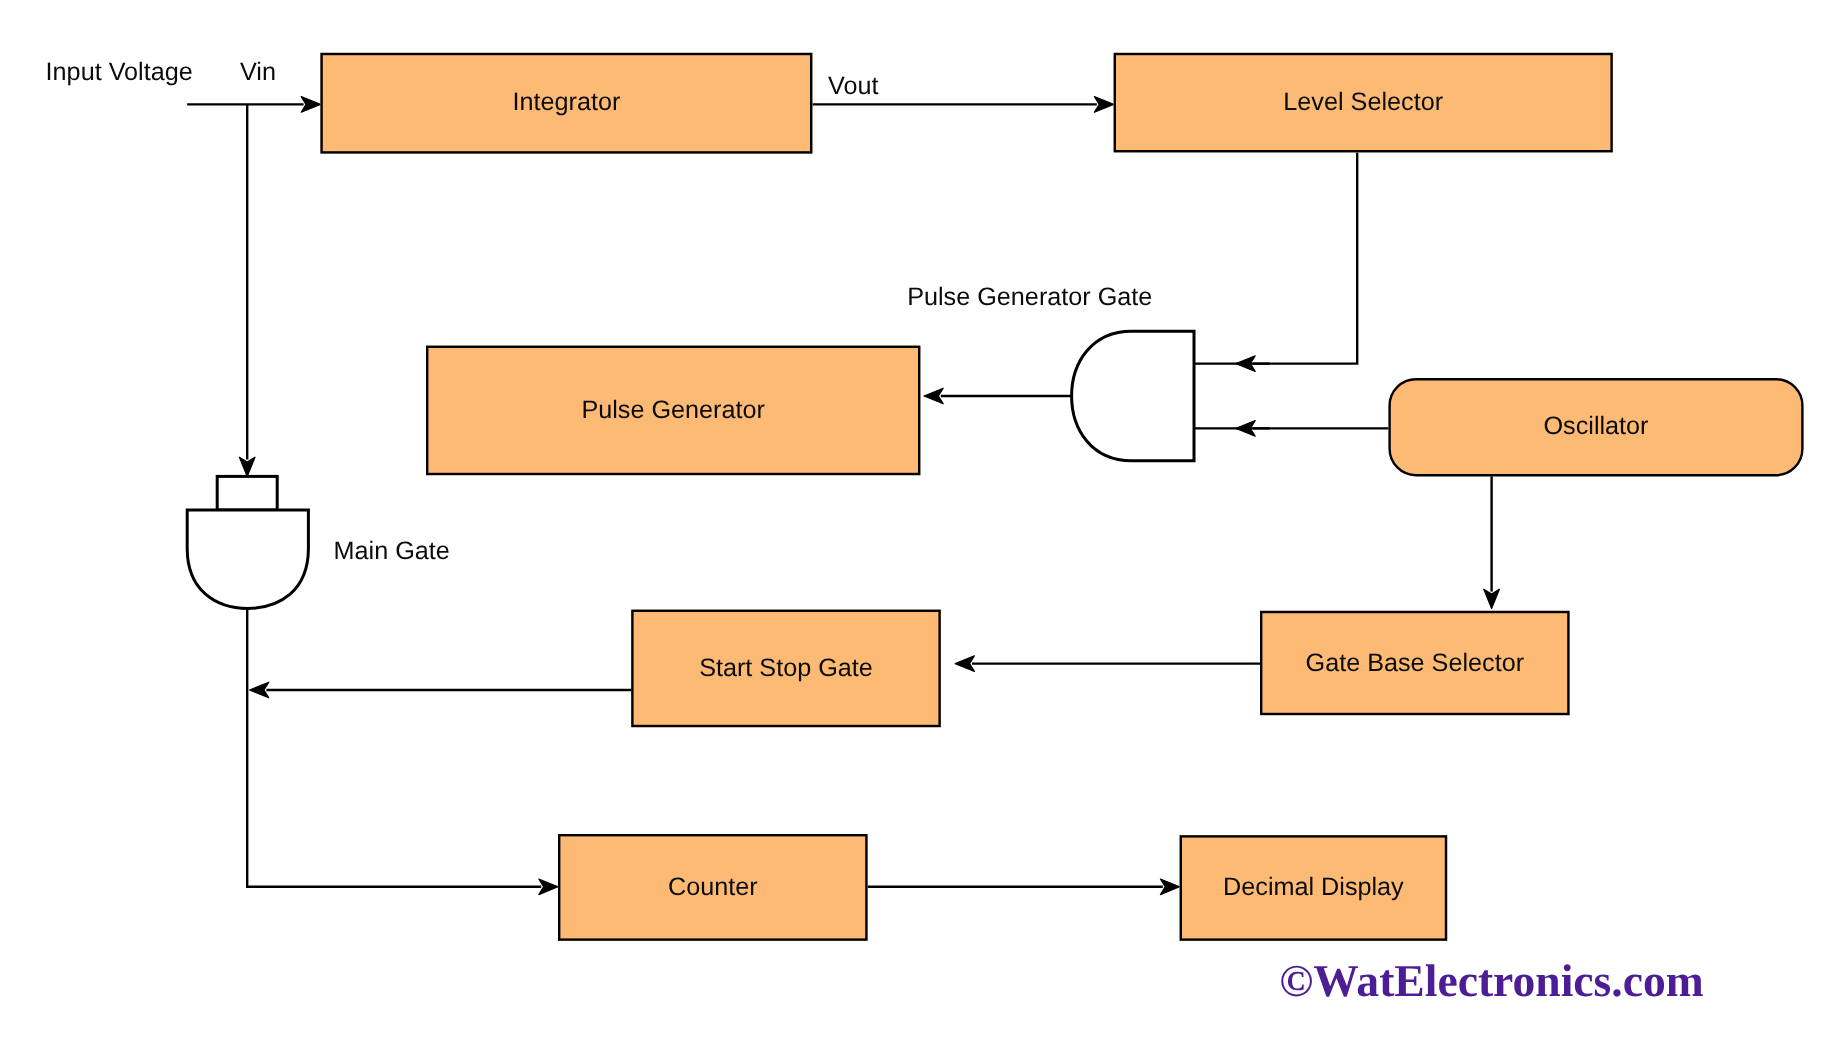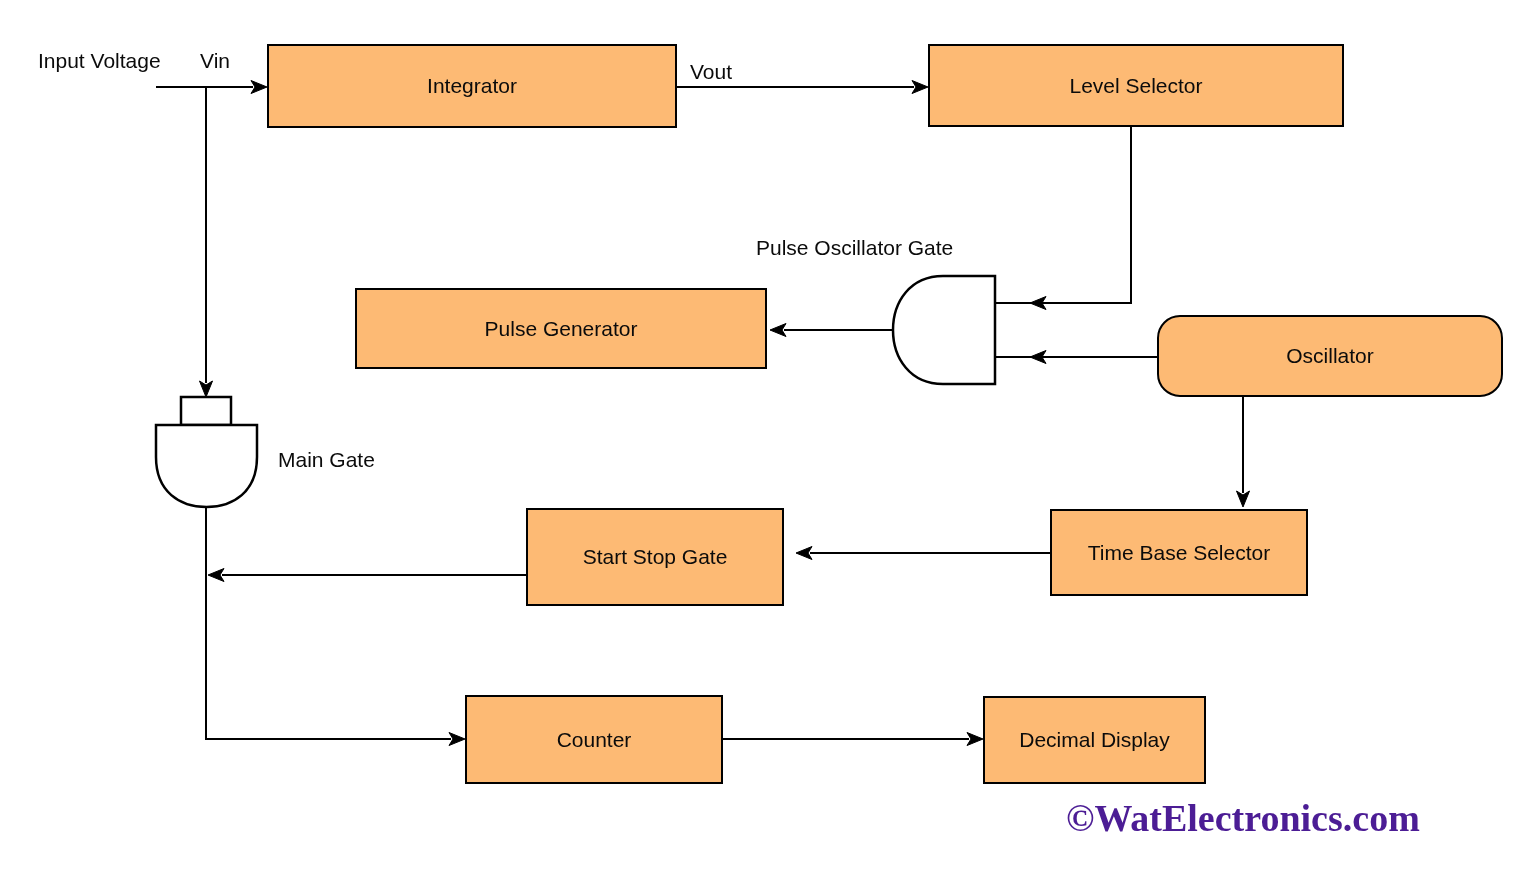--- a/index.html
+++ b/index.html
@@ -12,21 +12,21 @@
   .arrowhead{fill:#000;stroke:#000;stroke-width:1;stroke-linejoin:round;}
   .gate{fill:#fff;stroke:#000;stroke-width:2.5;}
   .box{
     position:absolute;background:#fdba74;border:2px solid #000;box-sizing:border-box;
     display:flex;align-items:center;justify-content:center;
     font-size:21px;line-height:1.2;text-align:center;white-space:nowrap;
   }
   .flabel{position:absolute;font-size:21px;white-space:nowrap;}
   #box-integrator{left:267px;top:44px;width:410px;height:84px;}
   #box-level-detector{left:928px;top:44px;width:416px;height:83px;}
-  #box-pulse-generator{left:355px;top:288px;width:412px;height:81px;}
+  #box-pulse-generator{left:355px;top:288px;width:412px;height:108px;}
   #box-oscillator{left:1157px;top:315px;width:346px;height:82px;border-radius:23px;}
   #box-start-stop-gate{left:526px;top:508px;width:258px;height:98px;}
   #box-time-base-selector{left:1050px;top:509px;width:258px;height:87px;}
   #box-counter{left:465px;top:695px;width:258px;height:89px;}
   #box-decimal-display{left:983px;top:696px;width:223px;height:88px;}
   #label-input-voltage{left:38px;top:49px;}
   #label-vin{left:200px;top:49px;}
   #label-vout{left:690px;top:36px;margin-top:24px;}
   #label-pulse-generator-gate{left:756px;top:236px;}
   #label-main-gate{left:278px;top:448px;}
@@ -83,30 +83,30 @@
   <div class="box" id="box-pulse-generator">
     <span>Pulse Generator</span>
   </div>
   <div class="box" id="box-oscillator">
     <span>Oscillator</span>
   </div>
   <div class="box" id="box-start-stop-gate">
     <span>Start Stop Gate</span>
   </div>
   <div class="box" id="box-time-base-selector">
-    <span>Time Base Selector</span>
+    <span>Gate Base Selector</span>
   </div>
   <div class="box" id="box-counter">
     <span>Counter</span>
   </div>
   <div class="box" id="box-decimal-display">
     <span>Decimal Display</span>
   </div>
 
   <div class="flabel" id="label-input-voltage">Input Voltage</div>
   <div class="flabel" id="label-vin">Vin</div>
   <div class="flabel" id="label-vout">Vout</div>
-  <div class="flabel" id="label-pulse-generator-gate">Pulse Oscillator Gate</div>
+  <div class="flabel" id="label-pulse-generator-gate">Pulse Generator Gate</div>
   <div class="flabel" id="label-main-gate">Main Gate</div>
 
   <div class="watermark">©WatElectronics.com</div>
 
 </div>
 
 </body></html>

